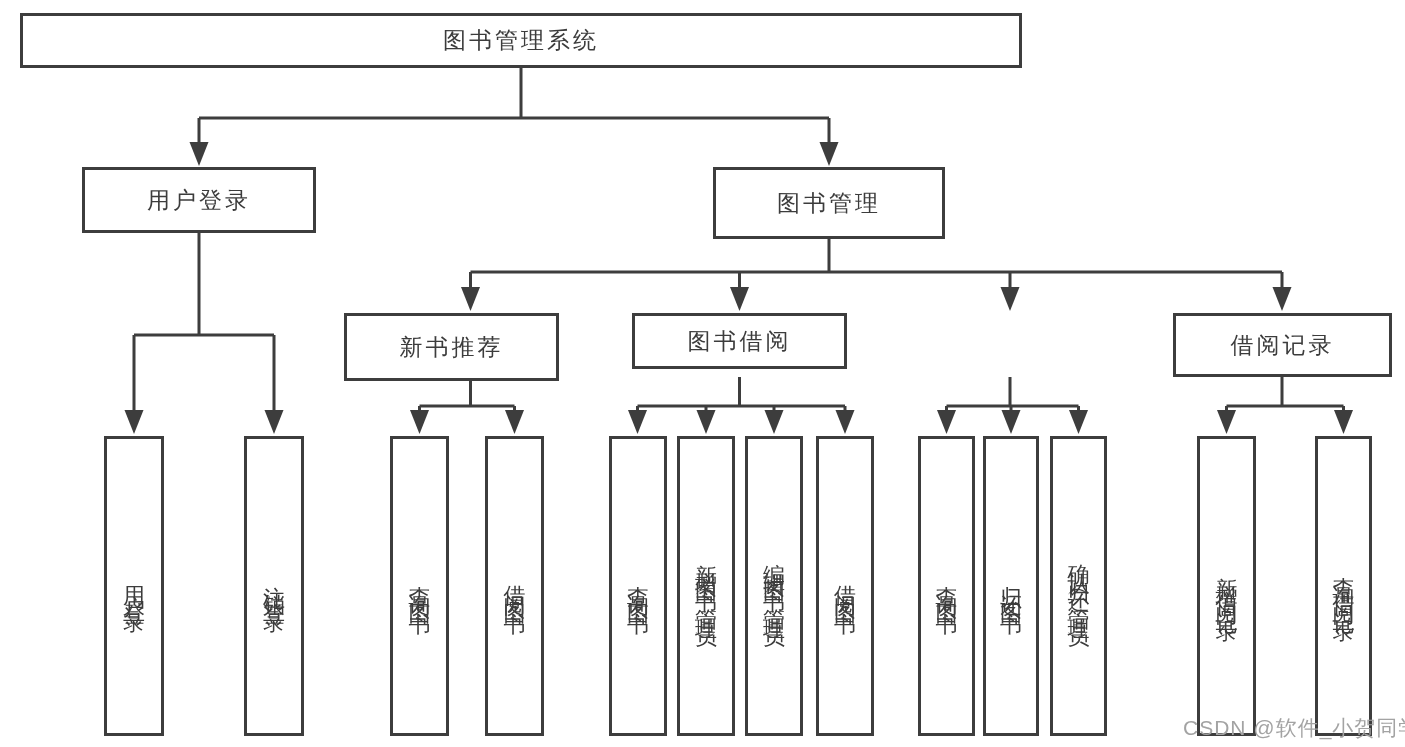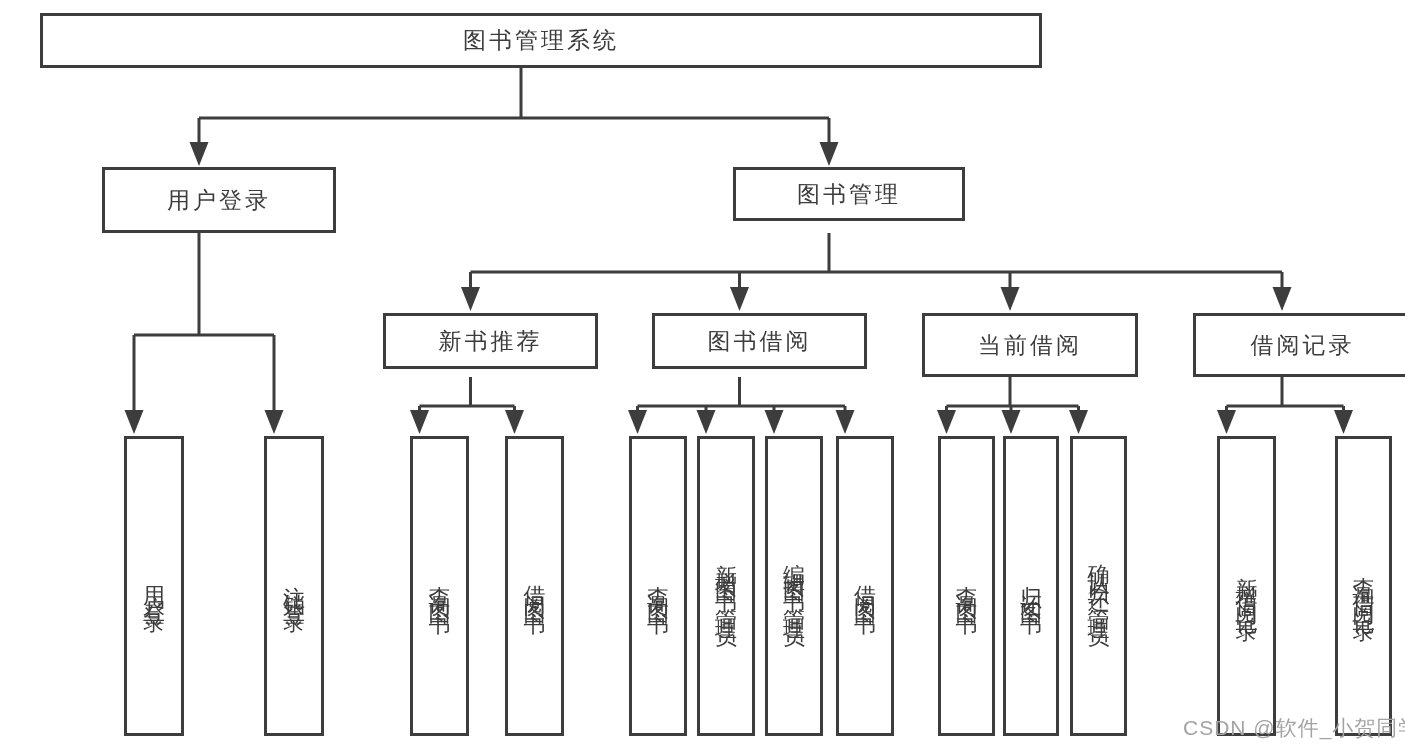--- a/index.html
+++ b/index.html
@@ -20,21 +20,20 @@
   .box{
     position:absolute;
     box-sizing:border-box;
     background:#fff;
     border:3px solid var(--line);
     display:flex;
     align-items:center;
     justify-content:center;
     z-index:2;
     color:var(--text);
-    margin-left:20px;
   }
   .box.h span{
     font-size:23px;
     letter-spacing:3px;
     white-space:nowrap;
     font-weight:500;
   }
   .box.v span{
     writing-mode:vertical-rl;
     text-orientation:mixed;
@@ -101,32 +100,29 @@
       </g>
     </svg>
 
   <div class="box h" style="left:20px;top:13px;width:1002px;height:55px">
     <span>图书管理系统</span>
   </div>
 
   <div class="box h" style="left:82px;top:167px;width:234px;height:66px">
     <span>用户登录</span>
   </div>
-  <div class="box h" style="left:713px;top:167px;width:232px;height:54px">
+  <div class="box h" style="left:713px;top:167px;width:232px;height:72px">
     <span>图书管理</span>
   </div>
 
-  <div class="box h" style="left:363px;top:313px;width:215px;height:56px">
+  <div class="box h" style="left:344px;top:313px;width:215px;height:68px">
     <span>新书推荐</span>
   </div>
   <div class="box h" style="left:632px;top:313px;width:215px;height:56px">
     <span>图书借阅</span>
-  </div>
-  <div class="box h" style="left:902px;top:313px;width:216px;height:64px">
-    <span>当前借阅</span>
   </div>
   <div class="box h" style="left:1173px;top:313px;width:219px;height:64px">
     <span>借阅记录</span>
   </div>
 
   <div class="box v" style="left:104px;top:436px;width:60px;height:300px">
     <span>用户登录</span>
   </div>
   <div class="box v" style="left:244px;top:436px;width:60px;height:300px">
     <span>注销登录</span>

